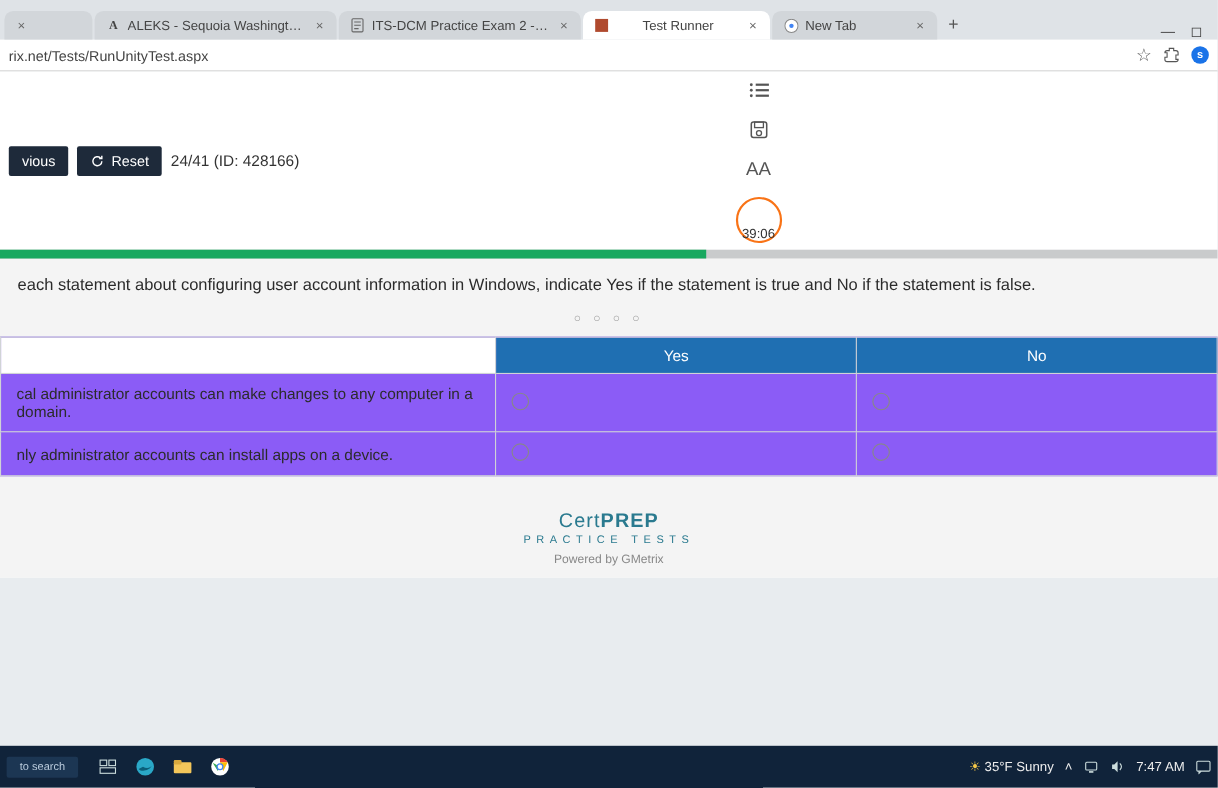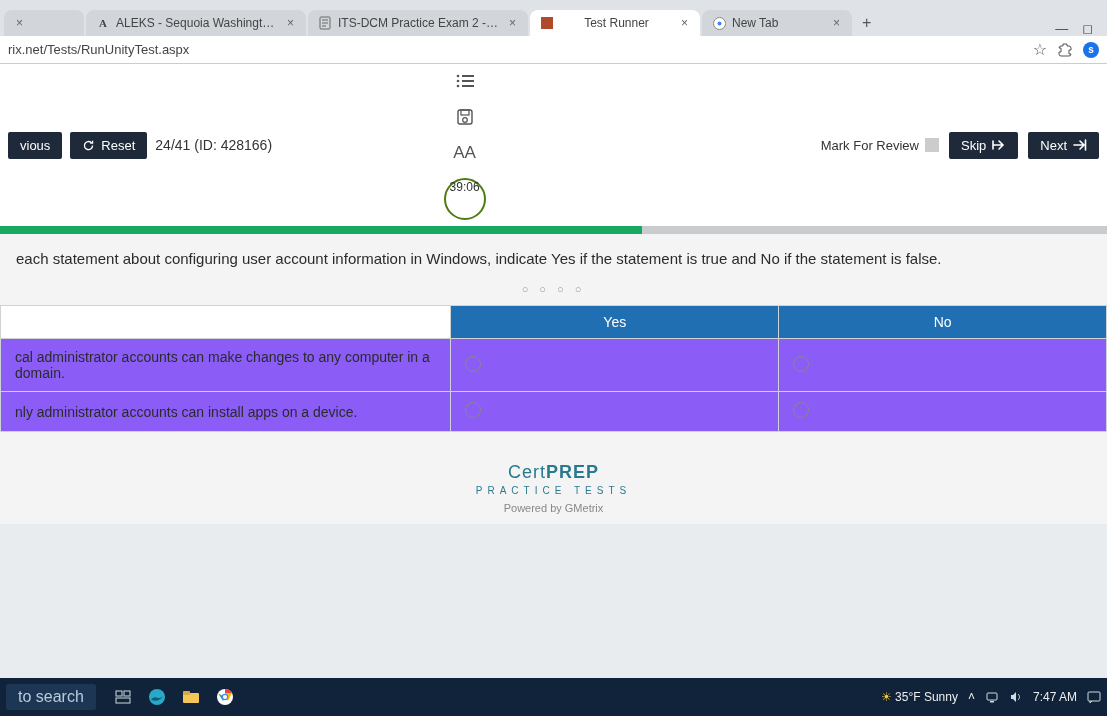--- a/index.html
+++ b/index.html
@@ -99,24 +99,24 @@
       display:flex; align-items:center; gap:14px;
       margin: 0 auto;
       color:#555;
       flex-direction:column;
     }
     .icon-btn {
       width:22px; height:22px; display:inline-flex; align-items:center; justify-content:center;
       font-size:18px; color:#555; cursor:pointer;
     }
     .timer-badge {
-      border: 2px solid #4d7c0f;
+      border: 2px solid #f97316;
       border-radius: 50%;
       width: 42px; height: 42px;
-      display:inline-flex; align-items:flex-start; justify-content:center;
+      display:inline-flex; align-items:flex-end; justify-content:center;
       font-size: 12px; color:#333;
       position:relative;
     }
     .right-controls {
       display:flex; align-items:center; gap:10px; margin-left:auto;
     }
     .mark-review { font-size:13px; color:#333; display:flex; align-items:center; gap:6px; }
     .mark-box { width:14px; height:14px; background:#ccc; display:inline-block; }
 
     
@@ -189,21 +189,21 @@
       height:38px;
       background:#10233a;
       display:flex; align-items:center;
       color:#eee;
       font-size:12px;
       padding: 0 6px;
     }
     .taskbar .search-box {
       background:#1c3653; color:#bcd;
       padding: 4px 12px; border-radius: 2px;
-      font-size:16px; margin-right:10px;
+      font-size:10px; margin-right:10px;
       display:flex; align-items:center; gap:6px;
     }
     .tb-icon {
       width:28px; height:28px; margin: 0 3px;
       display:inline-flex; align-items:center; justify-content:center;
       font-size:14px; cursor:pointer;
     }
     .tb-right { margin-left:auto; display:flex; align-items:center; gap:10px; }
 
     
@@ -312,42 +312,20 @@
             <rect x="5" y="2" width="8" height="5" fill="none" stroke="#555" stroke-width="1.2"></rect>
             <circle cx="9" cy="12" r="2.3" fill="none" stroke="#555" stroke-width="1.2"></circle>
           </svg>
       </span>
       <span class="icon-btn" style="font-size:17px; font-weight:500; width:auto;">AA</span>
       <span class="timer-badge">
         <span>39:06</span>
       </span>
     </div>
 
-    <div class="right-controls">
-      <label class="mark-review">
-        <span>Mark For Review</span>
-        <span class="mark-box"></span>
-      </label>
-      <button class="btn-dark">
-        <span>Skip</span>
-        <span>
-          <svg width="14" height="12" viewBox="0 0 14 12">
-              <path d="M1 6h9M7 2l4 4-4 4M1 2c0 6 0 6 0 8" fill="none" stroke="#fff" stroke-width="1.6" stroke-linecap="round"></path>
-            </svg>
-        </span>
-      </button>
-      <button class="btn-dark">
-        <span>Next</span>
-        <span>
-          <svg width="14" height="12" viewBox="0 0 14 12">
-              <path d="M1 6h9M7 2l4 4-4 4M12.5 1v10" fill="none" stroke="#fff" stroke-width="1.6" stroke-linecap="round"></path>
-            </svg>
-        </span>
-      </button>
-    </div>
   </div>
 
   <div class="progress-track">
     <div class="progress-fill"></div>
   </div>
 
   <div class="question-wrap">
     <div class="question-text">each statement about configuring user account information in Windows, indicate Yes if the statement is true and No if the statement is false.</div>
     <div class="dots-row">○ ○ ○ ○</div>
 

